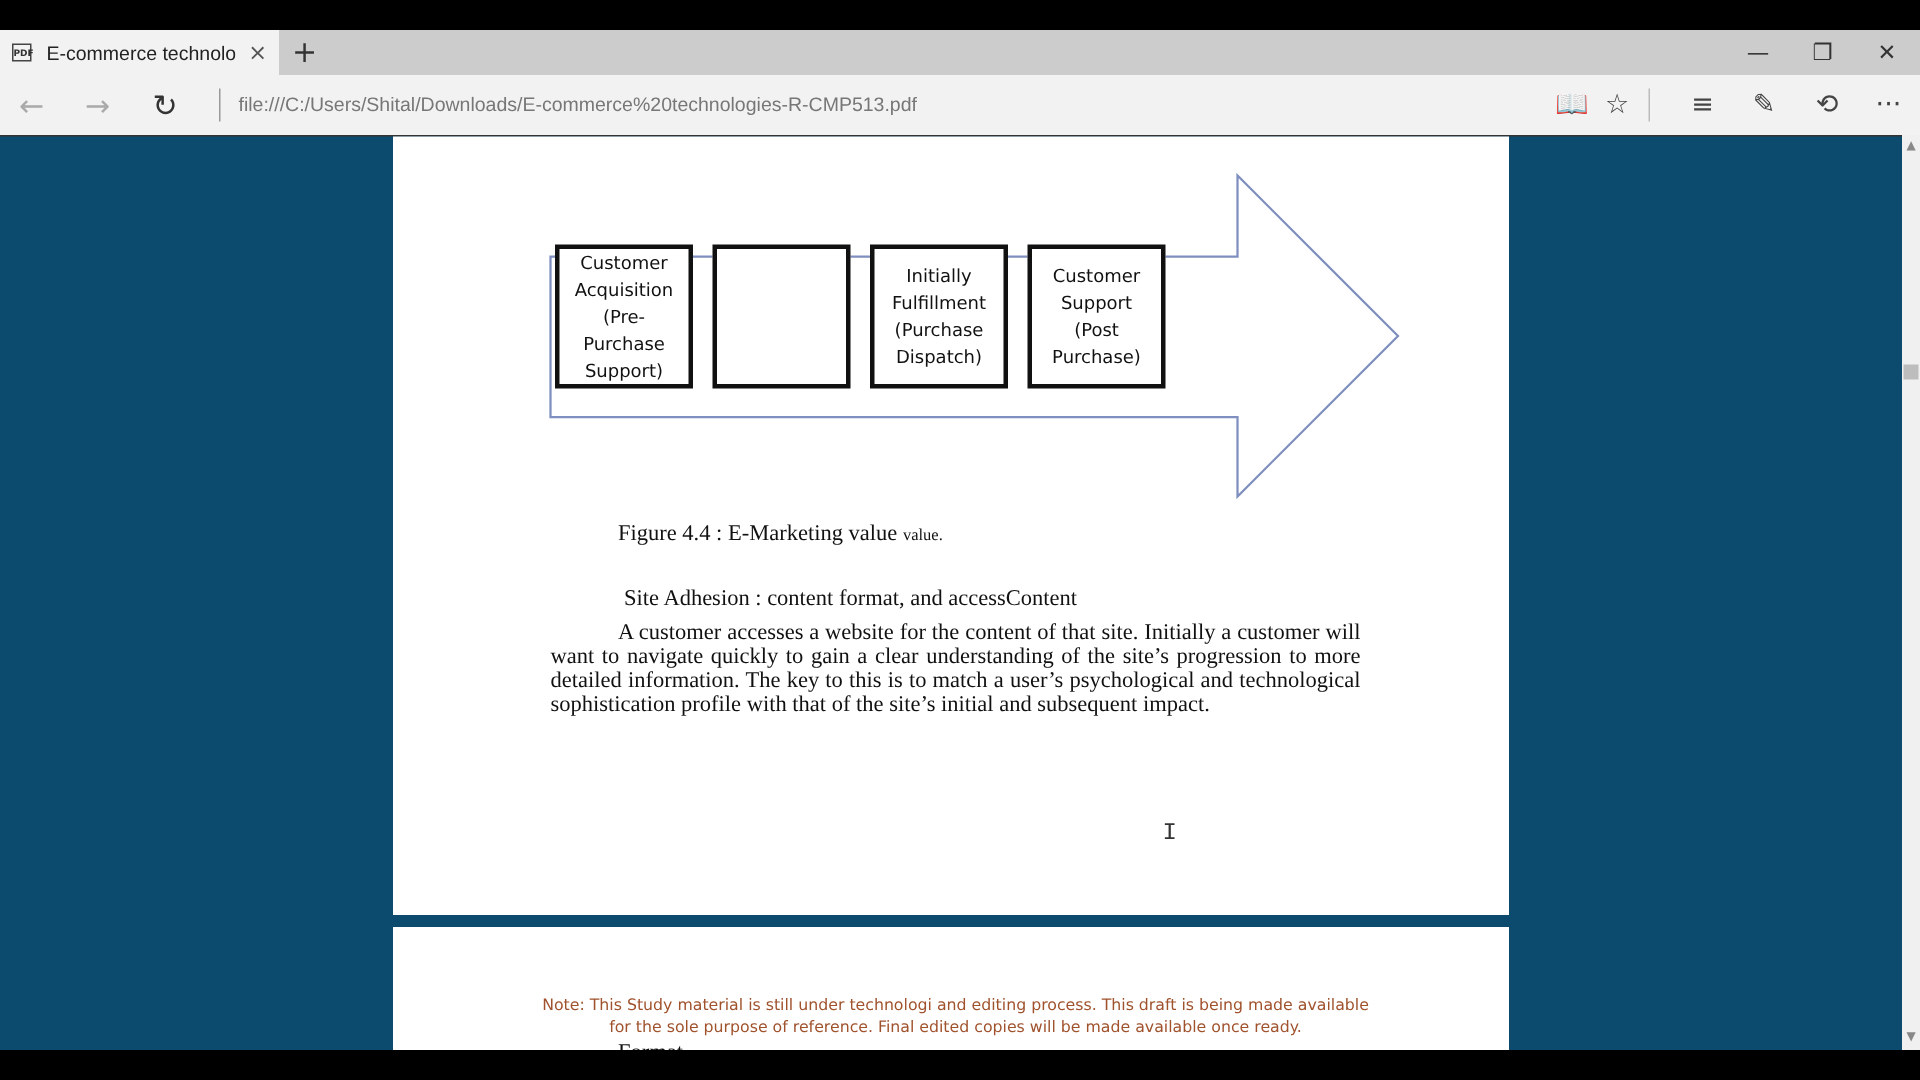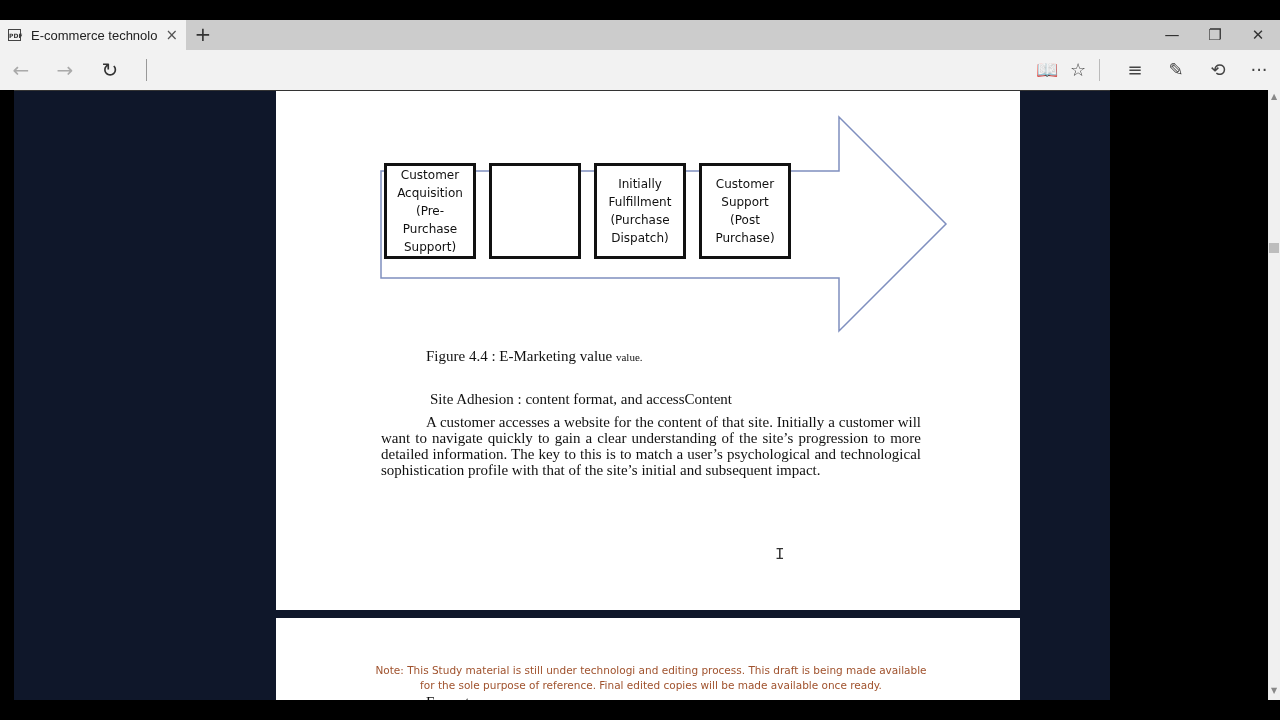--- a/index.html
+++ b/index.html
@@ -11,21 +11,21 @@
   .tab .title { margin-left:10px; font-size:13px; color:#222; font-family:"Liberation Sans", sans-serif; white-space:nowrap; overflow:hidden; width:126px; }
   .tab .close { position:absolute; right:8px; top:6px; font-size:15px; color:#555; cursor:pointer; }
   .newtab { position:absolute; left:193px; top:2px; font-size:20px; color:#333; width:20px; text-align:center; cursor:pointer; }
   .winctl { position:absolute; top:0; height:30px; width:44px; text-align:center; line-height:30px; font-size:15px; color:#333; cursor:pointer; }
   .navbar { position:absolute; left:0; top:50px; width:1280px; height:40px; background:#f2f2f2; }
   .navbtn { position:absolute; top:5px; width:30px; height:30px; text-align:center; line-height:30px; font-size:20px; color:#aaa; cursor:pointer; }
   .addr-sep { position:absolute; left:146px; top:9px; width:1px; height:22px; background:#999; }
   .addr { position:absolute; left:159px; top:12px; font-size:13px; color:#777; font-family:"Liberation Sans", sans-serif; white-space:nowrap; }
   .tool { position:absolute; top:5px; width:30px; height:30px; text-align:center; line-height:30px; font-size:18px; color:#444; cursor:pointer; }
   .tool-sep { position:absolute; left:1099px; top:9px; width:1px; height:22px; background:#bbb; }
-  .viewer { position:absolute; left:0; top:90px; width:1096px; height:610px; background:#0f172a; border-top:1px solid #333;margin-left:14px; }
+  .viewer { position:absolute; left:0; top:90px; width:1268px; height:610px; background:#0c4a6e; border-top:1px solid #333; }
   .page { position:absolute; background:#fff; }
   .page1 { left:262px; top:0; width:744px; height:519px; }
   .page2 { left:262px; top:527px; width:744px; height:90px; }
   .scrollbar { position:absolute; left:1268px; top:90px; width:12px; height:610px; background:#f0f0f0; }
   .scroll-arrow { position:absolute; left:0; width:12px; height:12px; font-size:8px; text-align:center; color:#888; cursor:pointer; }
   .scroll-thumb { position:absolute; left:1px; top:153px; width:10px; height:10px; background:#bdbdbd; cursor:pointer; }
   .bottom-black { position:absolute; left:0; top:700px; width:1280px; height:20px; background:#000; }
   .diagram { position:absolute; left:100px; top:10px; width:600px; height:240px; }
   .box { position:absolute; top:72px; width:92px; height:96px; border:3px solid #111; box-sizing:border-box; background:#fff; font-family:"DejaVu Sans", sans-serif; font-size:12px; line-height:18px; color:#111; text-align:center; display:flex; align-items:center; justify-content:center; }
   .box span { display:block; width:80px; }
@@ -53,20 +53,21 @@
   <div class="winctl" style="left:1150px;">—</div>
   <div class="winctl" style="left:1193px;">❐</div>
   <div class="winctl" style="left:1236px;">✕</div>
 </div>
 
 <div class="navbar">
   <div class="navbtn" style="left:6px;">←</div>
   <div class="navbtn" style="left:50px;">→</div>
   <div class="navbtn" style="left:95px; color:#333;">↻</div>
   <div class="addr-sep"></div>
+  <div class="addr">file:///C:/Users/Shital/Downloads/E-commerce%20technologies-R-CMP513.pdf</div>
   <div class="tool" style="left:1033px; color:#bbb;">📖</div>
   <div class="tool" style="left:1063px;">☆</div>
   <div class="tool-sep"></div>
   <div class="tool" style="left:1120px;">≡</div>
   <div class="tool" style="left:1161px;">✎</div>
   <div class="tool" style="left:1203px;">⟲</div>
   <div class="tool" style="left:1244px;">···</div>
 </div>
 
 <div class="viewer">

